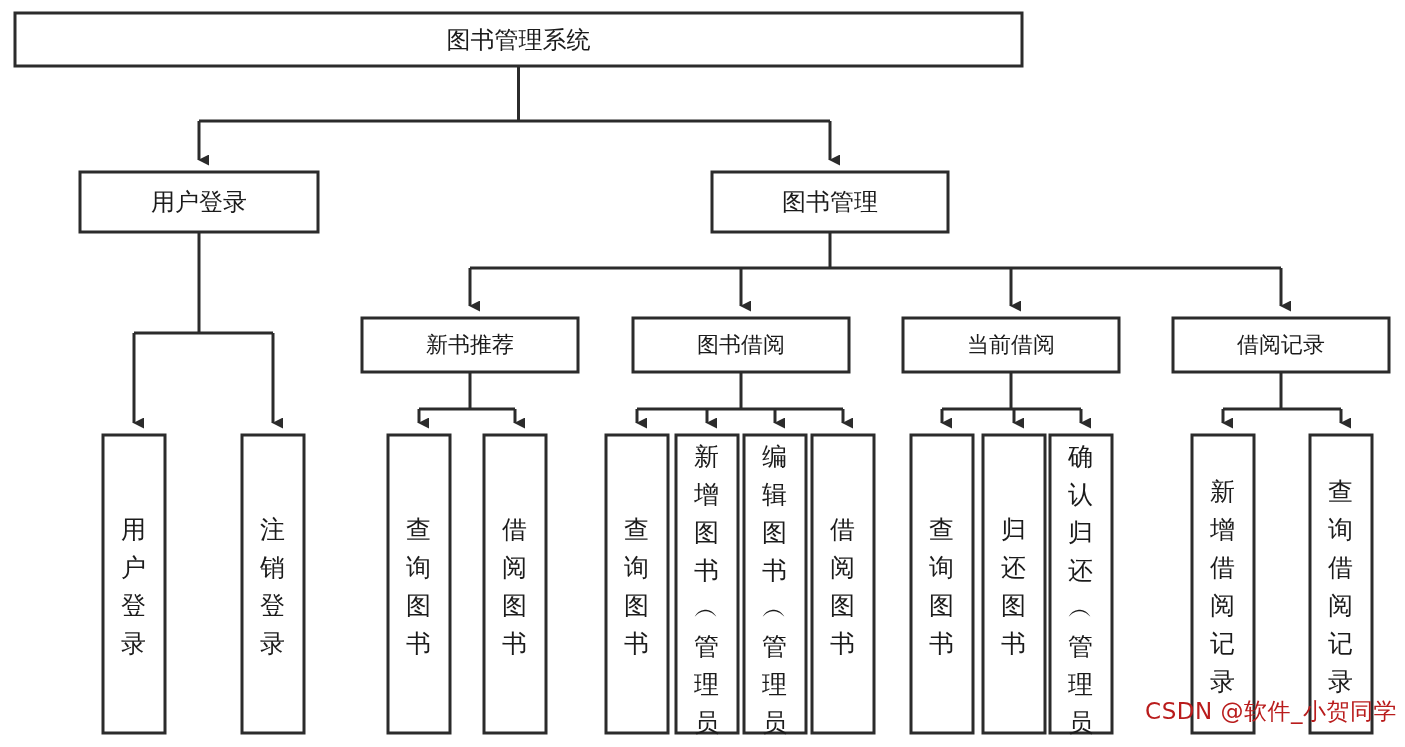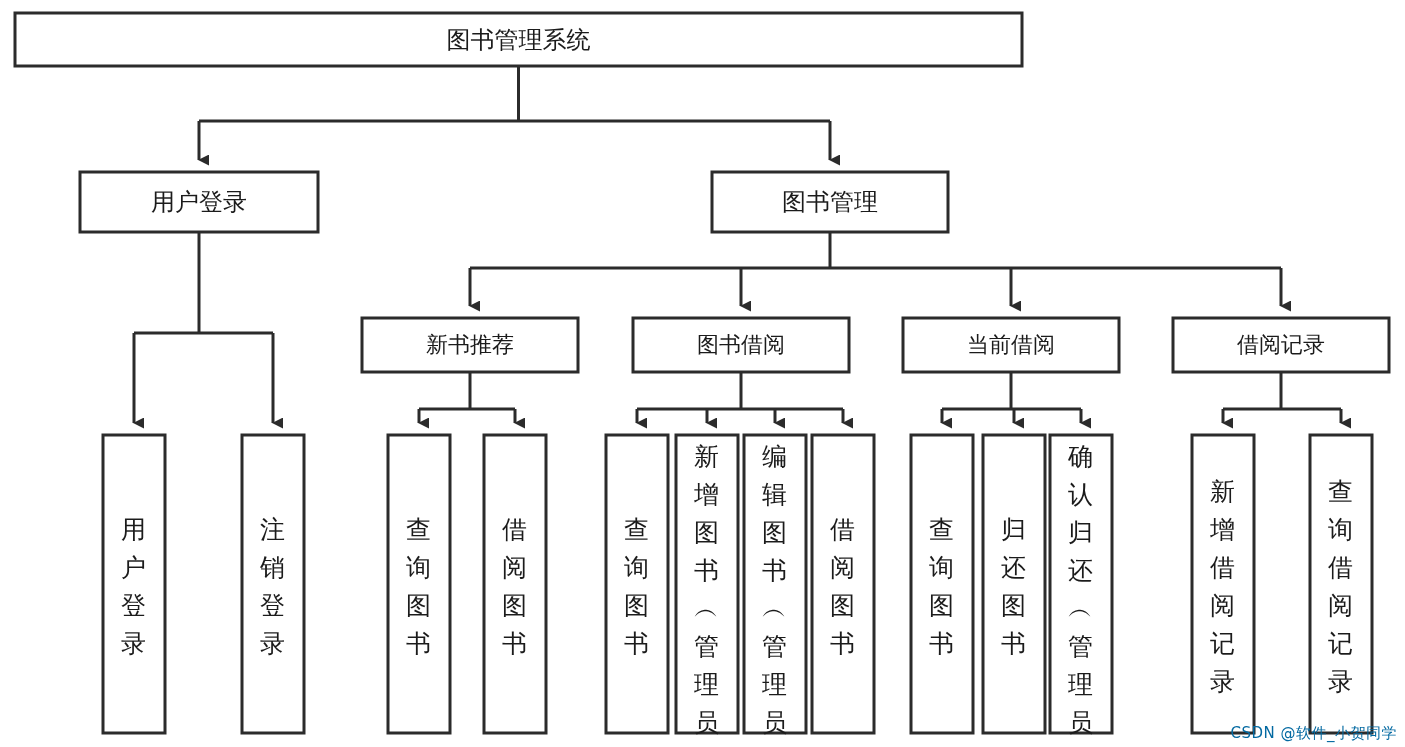--- a/index.html
+++ b/index.html
@@ -38,24 +38,24 @@
     fill:#1b1b1b;
     font-family:"DejaVu Sans","Liberation Sans",sans-serif;
     font-size:25px;
     text-anchor:middle;
     white-space:pre;
     letter-spacing:1px;
   }
   .watermark{
     position:absolute;
     right:8px;
-    bottom:4px;
-    font-family:"DejaVu Sans","Liberation Sans",sans-serif;
-    font-size:15px;
-    color:#0369a1;
+    bottom:20px;
+    font-family:"DejaVu Sans","Liberation Sans",sans-serif;
+    font-size:23px;
+    color:#b91c1c;
     letter-spacing:0.5px;
     user-select:none;
     pointer-events:none;
   }
 </style>
 </head>
 <body>
 
 <svg id="diagram" xmlns="http://www.w3.org/2000/svg" viewBox="0 0 1405 747">
 

